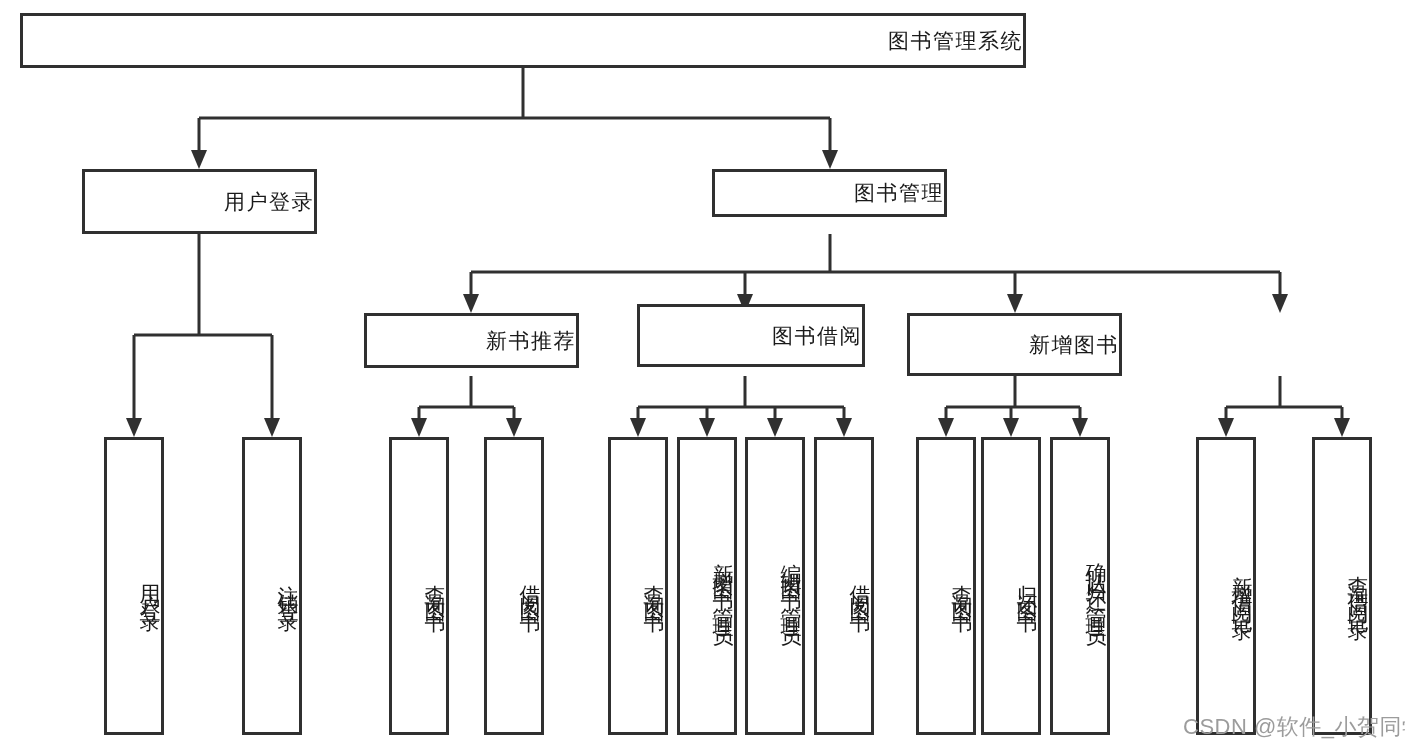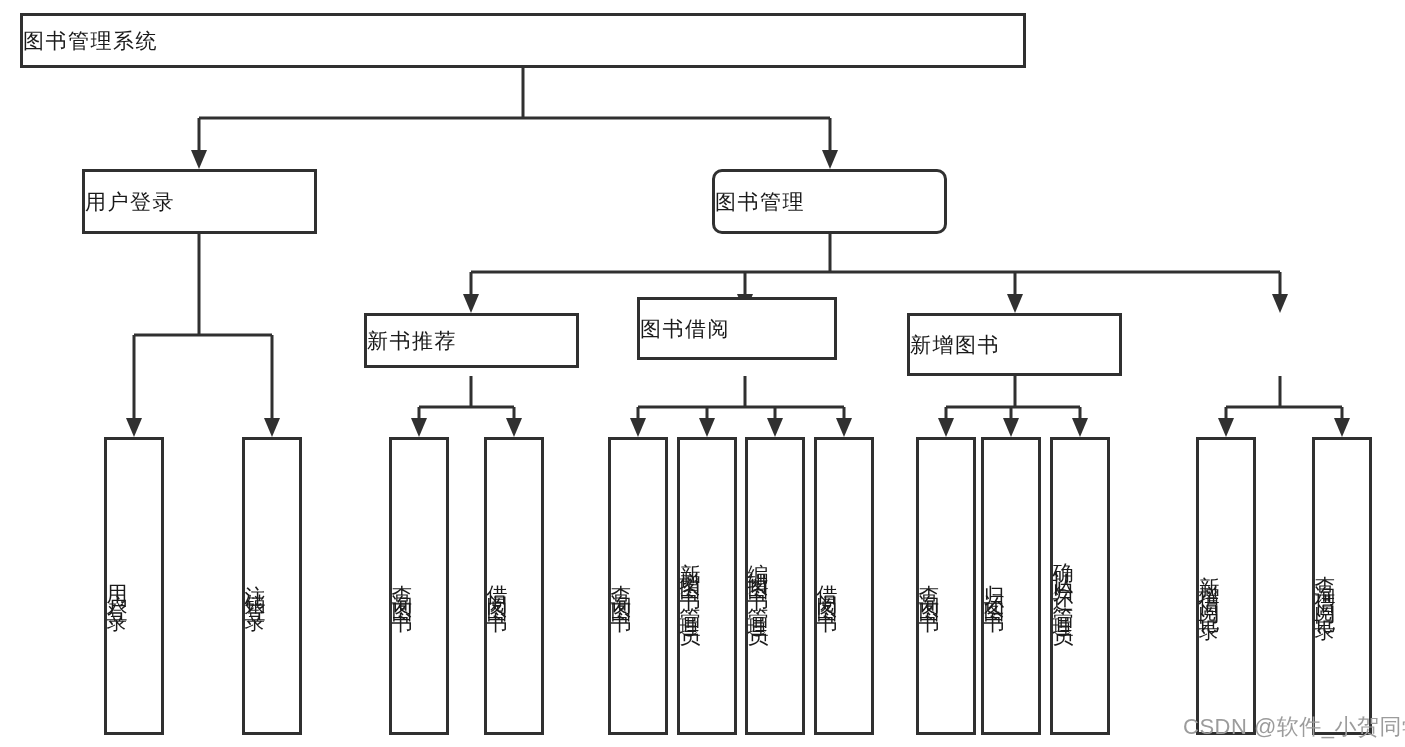--- a/index.html
+++ b/index.html
@@ -30,21 +30,21 @@
     fill: #303030;
     stroke: none;
   }
   .node {
     position: absolute;
     box-sizing: border-box;
     border: 3px solid #303030;
     background: #ffffff;
     display: flex;
     align-items: center;
-    justify-content: flex-start;
+    justify-content: flex-end;
     color: #1a1a1a;
   }
   .node.h span {
     font-size: 21px;
     letter-spacing: 1.5px;
     white-space: nowrap;
   }
   .node.v span.vt {
     writing-mode: vertical-rl;
     text-orientation: mixed;
@@ -113,28 +113,28 @@
     </g>
   </svg>
 
   <div class="node h" style="left:20px; top:13px; width:1006px; height:55px;">
     <span>图书管理系统</span>
   </div>
 
   <div class="node h" style="left:82px; top:169px; width:235px; height:65px;">
     <span>用户登录</span>
   </div>
-  <div class="node h" style="left:712px; top:169px; width:235px; height:65px;border-radius:10px;">
+  <div class="node h" style="left:712px; top:169px; width:235px; height:48px;">
     <span>图书管理</span>
   </div>
 
   <div class="node h" style="left:364px; top:313px; width:215px; height:55px;">
     <span>新书推荐</span>
   </div>
-  <div class="node h" style="left:637px; top:297px; width:200px; height:63px;">
+  <div class="node h" style="left:637px; top:304px; width:228px; height:63px;">
     <span>图书借阅</span>
   </div>
   <div class="node h" style="left:907px; top:313px; width:215px; height:63px;">
     <span>新增图书</span>
   </div>
 
   <div class="node v" style="left:104px; top:437px; width:60px; height:298px;">
     <span class="vt">用户登录</span>
   </div>
   <div class="node v" style="left:242px; top:437px; width:60px; height:298px;">

